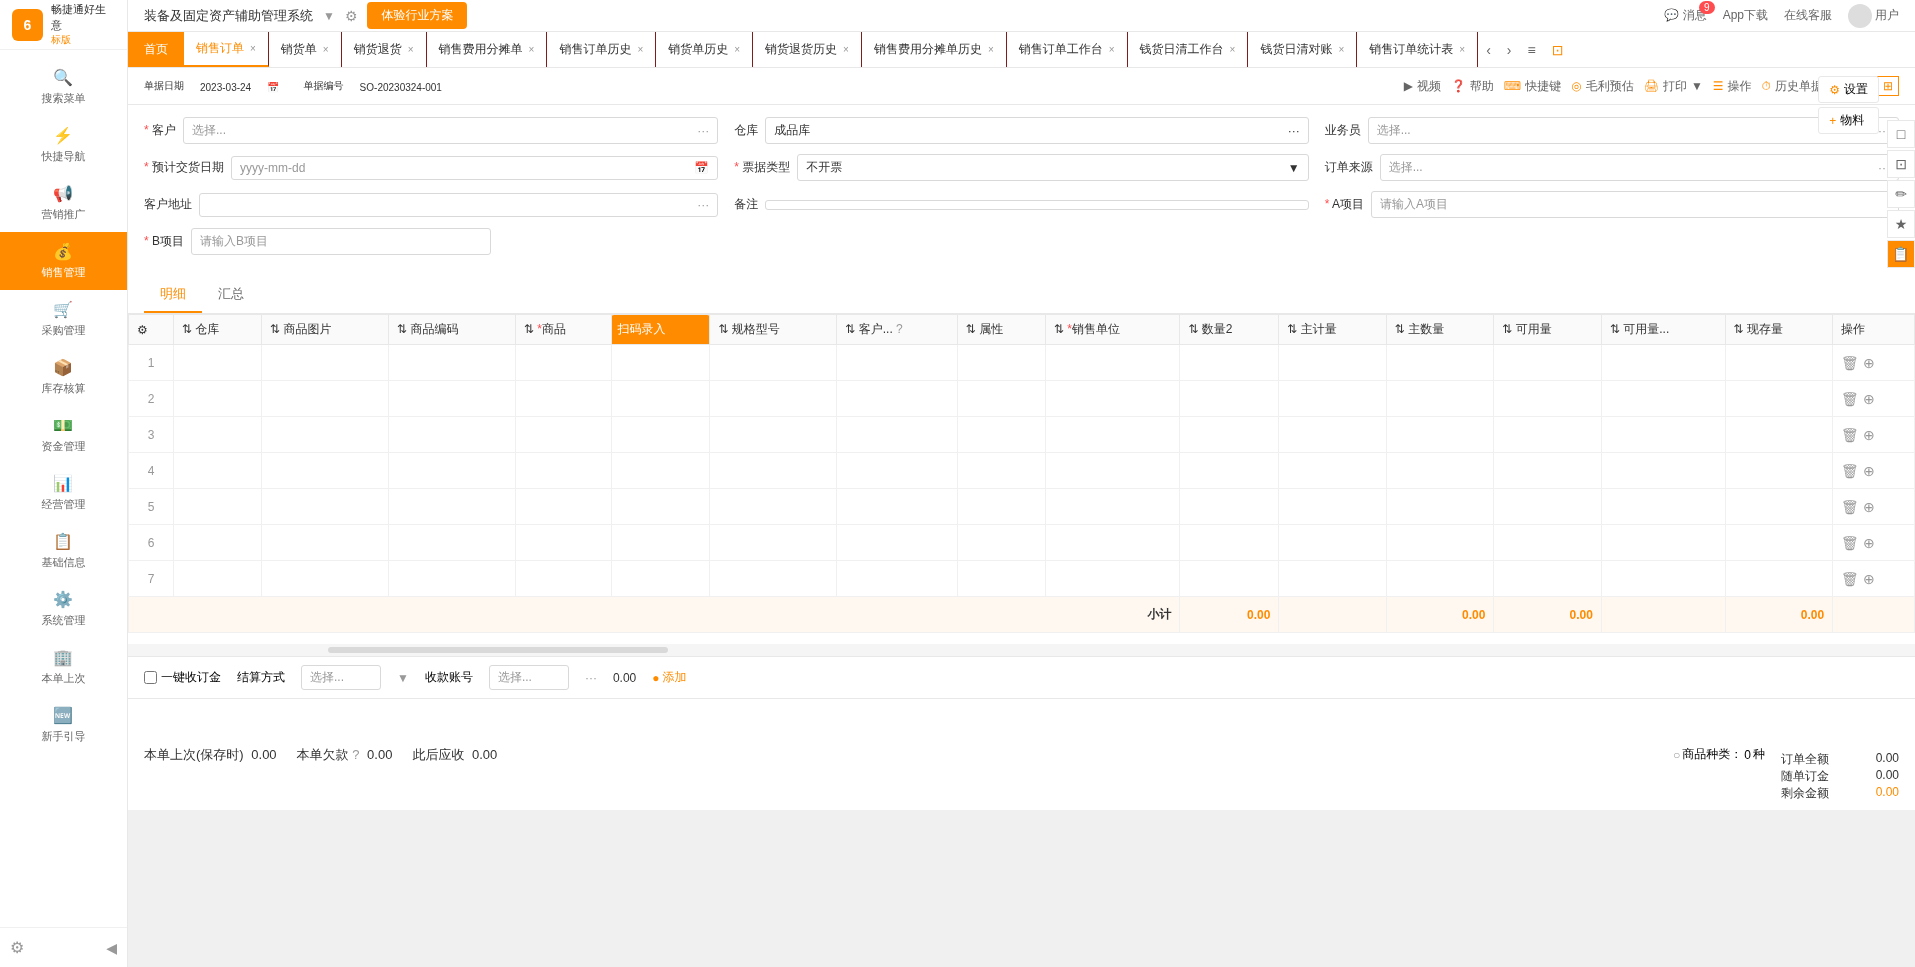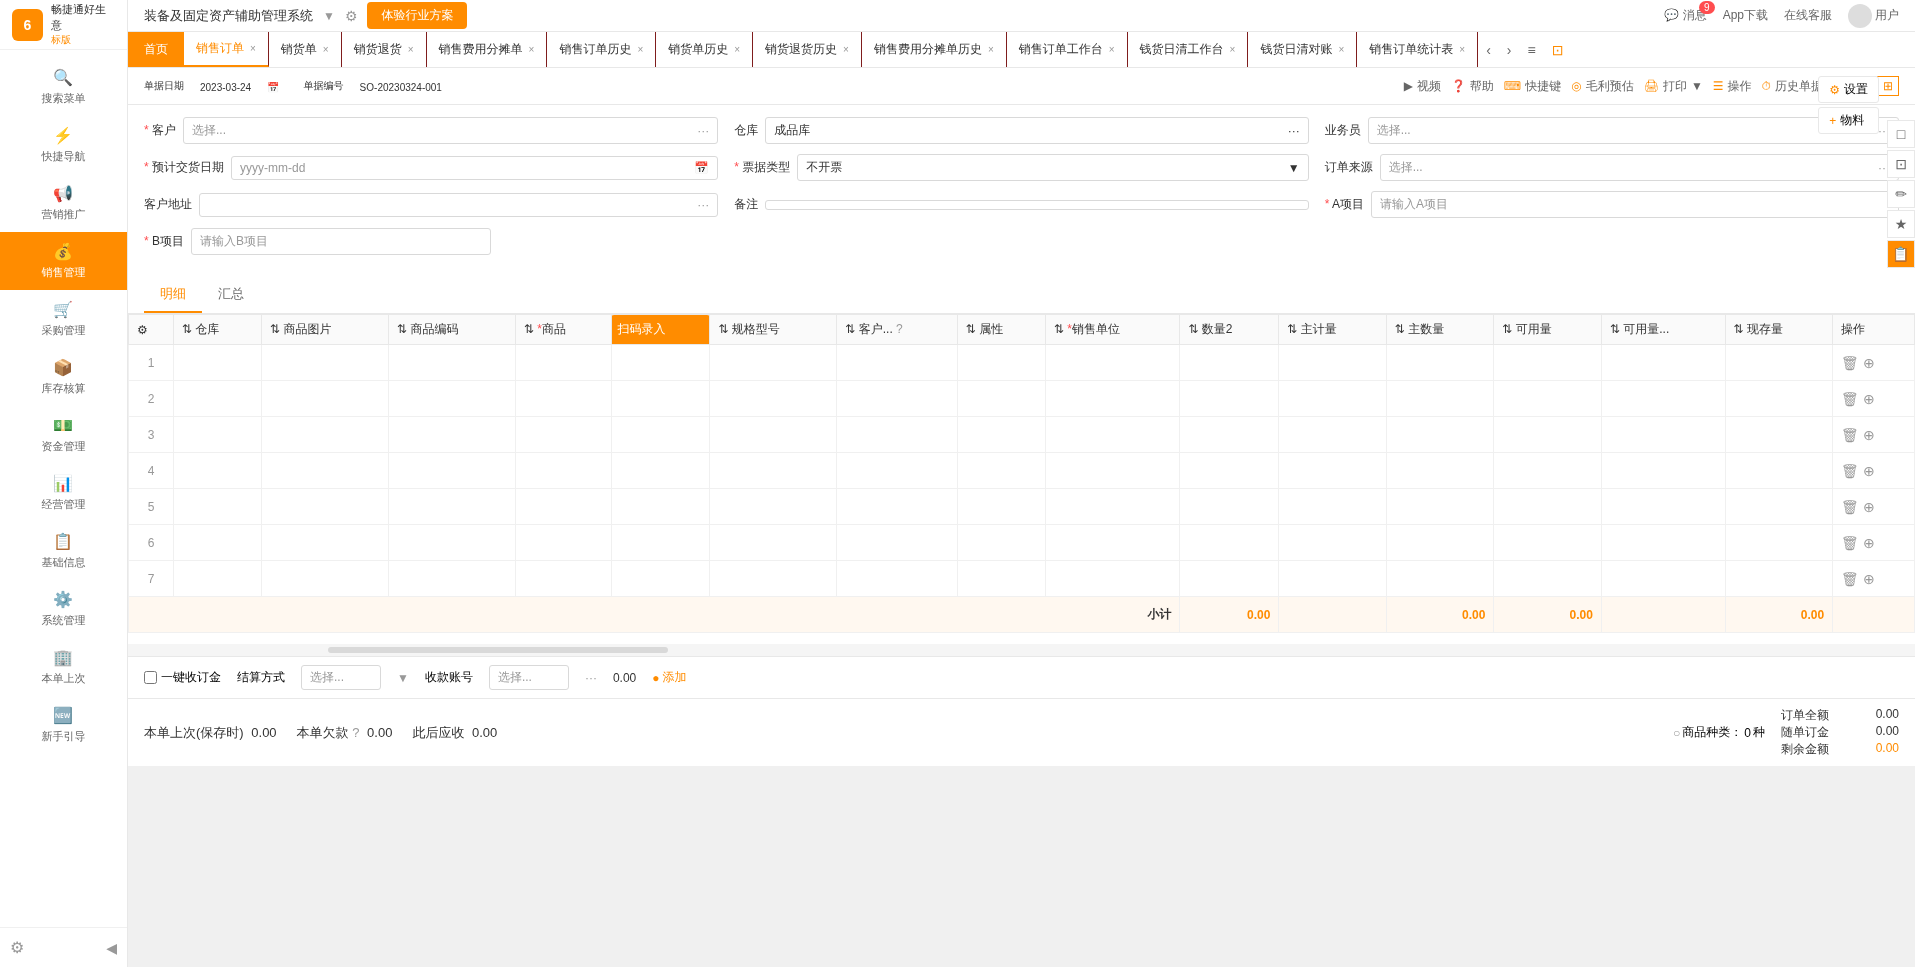--- a/index.html
+++ b/index.html
@@ -147,21 +147,21 @@
     .add-btn { color: #ff8c00; cursor: pointer; display: flex; align-items: center; gap: 3px; }
     .amount-val { color: #333; }
 
     
     .bottom-bar {
       background: #fff; border-top: 1px solid #e8e8e8; padding: 8px 16px;
       display: flex; align-items: center; justify-content: space-between;
     }
     .bottom-left { display: flex; align-items: center; gap: 20px; font-size: 13px; color: #333; }
     .bottom-right { display: flex; align-items: center; gap: 16px; }
-    .summary-box { text-align: right; font-size: 12px; }
+    .summary-box { text-align: right; font-size: 12px; margin-top: 44px; }
     .summary-row { display: flex; gap: 20px; }
     .summary-label { color: #333; }
     .summary-val { color: #333; min-width: 50px; text-align: right; }
     .summary-val.orange { color: #ff8c00; }
 
     .action-btns { display: flex; gap: 8px; }
     .btn-discard { border: 1px solid #d9d9d9; background: #fff; padding: 6px 16px; border-radius: 3px; cursor: pointer; font-size: 12px; }
     .btn-save-draft { border: 1px solid #ff8c00; color: #ff8c00; background: #fff; padding: 6px 16px; border-radius: 3px; cursor: pointer; font-size: 12px; }
     .btn-save-new { background: #ff8c00; color: #fff; border: none; padding: 6px 16px; border-radius: 3px; cursor: pointer; font-size: 12px; }
   </style>

